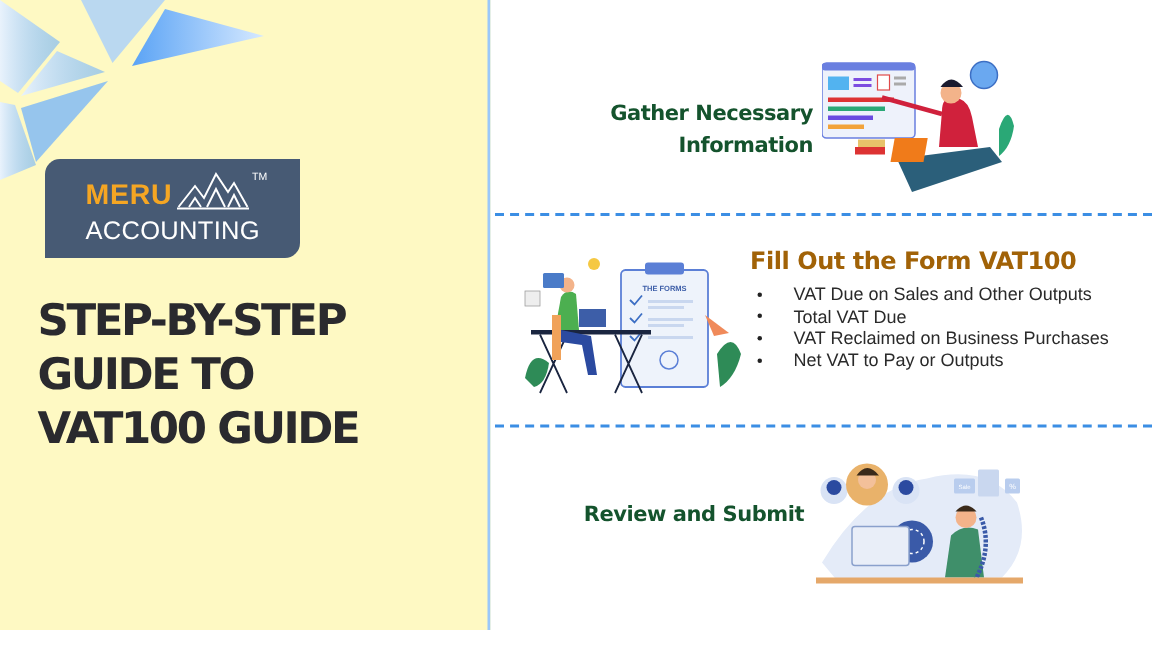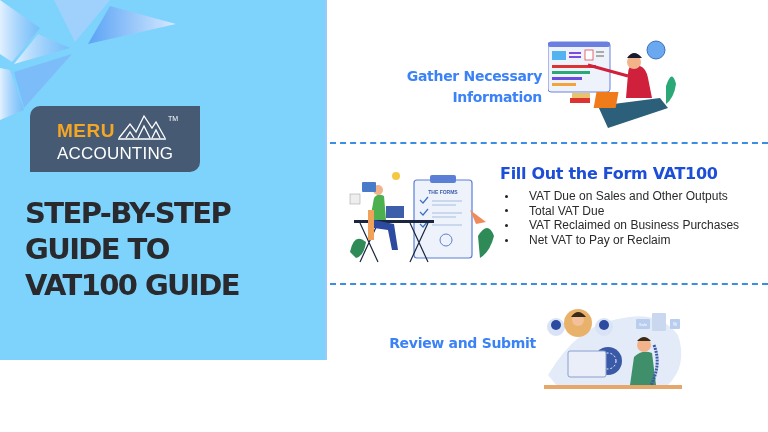--- a/index.html
+++ b/index.html
@@ -1,22 +1,22 @@
 <!DOCTYPE html>
 <html><head>
 <meta charset="utf-8">
 <style>
   * { margin: 0; padding: 0; box-sizing: border-box; }
   html, body { width: 768px; height: 432px; overflow: hidden; background: #ffffff; }
   body { position: relative; font-family: "Liberation Sans", sans-serif; }
 
   
   .left-panel {
-    position: absolute; left: 0; top: 0; width: 327px; height: 360px;
-    background: #7dd3fc; overflow: hidden;
+    position: absolute; left: 0; top: 0; width: 327px; height: 420px;
+    background: #fef9c3; overflow: hidden;
   }
   .left-panel::after {
     content: ""; position: absolute; right: 0; top: 0; width: 2px; height: 432px;
     background: #9ac8fa;
   }
   .deco { position: absolute; left: 0; top: 0; }
 
   .logo {
     position: absolute; left: 30px; top: 106px; width: 170px; height: 66px;
     background: #475a74;
@@ -47,30 +47,30 @@
   
   .divider {
     position: absolute; left: 330px; width: 438px; height: 0;
     border-top: 2px dashed #3b8ee4;
   }
   .divider.d1 { top: 142px; }
   .divider.d2 { top: 283px; }
 
   .step-title {
     position: absolute; font-family: "DejaVu Sans", sans-serif; font-weight: bold;
-    color: #3b82f6; font-size: 14px; line-height: 21px; text-align: right;
+    color: #14532d; font-size: 14px; line-height: 21px; text-align: right;
     letter-spacing: -0.3px;
   }
   .gather-title { right: 226px; top: 66px; }
   .review-title { right: 232px; top: 333px; }
 
   .fill-title {
     position: absolute; left: 500px; top: 164px;
     font-family: "DejaVu Sans", sans-serif; font-weight: bold;
-    font-size: 16px; color: #1d4ed8; letter-spacing: -0.3px;
+    font-size: 16px; color: #a16207; letter-spacing: -0.3px;
   }
   .bullets {
     position: absolute; left: 505px; top: 189px; list-style: none;
   }
   .bullets li {
     font-family: "Liberation Sans", sans-serif; font-size: 12px; color: #2a2a2a;
     line-height: 14.6px; white-space: nowrap; display: flex; align-items: center; gap: 15px;
   }
   .bullets li .dot {
     display: inline-block; width: 3px; height: 3px; border-radius: 50%;
@@ -196,21 +196,21 @@
   <li>
       <span class="dot"></span>
       <span>Total VAT Due</span>
     </li>
   <li>
       <span class="dot"></span>
       <span>VAT Reclaimed on Business Purchases</span>
     </li>
   <li>
       <span class="dot"></span>
-      <span>Net VAT to Pay or Reclaim</span>
+      <span>Net VAT to Pay or Outputs</span>
     </li>
 </ul>
 
 <div class="step-title review-title">
   <div>Review and Submit</div>
 </div>
 <svg class="illus" style="left:538px;top:305px" width="150" height="90" viewBox="0 0 150 90">
   <path d="M10,70 Q40,20 80,14 Q120,4 140,30 Q150,60 130,80 L20,82 Z" fill="#e4ebf8"></path>
   <circle cx="18" cy="22" r="9" fill="#d9e3f5"></circle>
     <circle cx="18" cy="20" r="5" fill="#2b4aa0"></circle>

